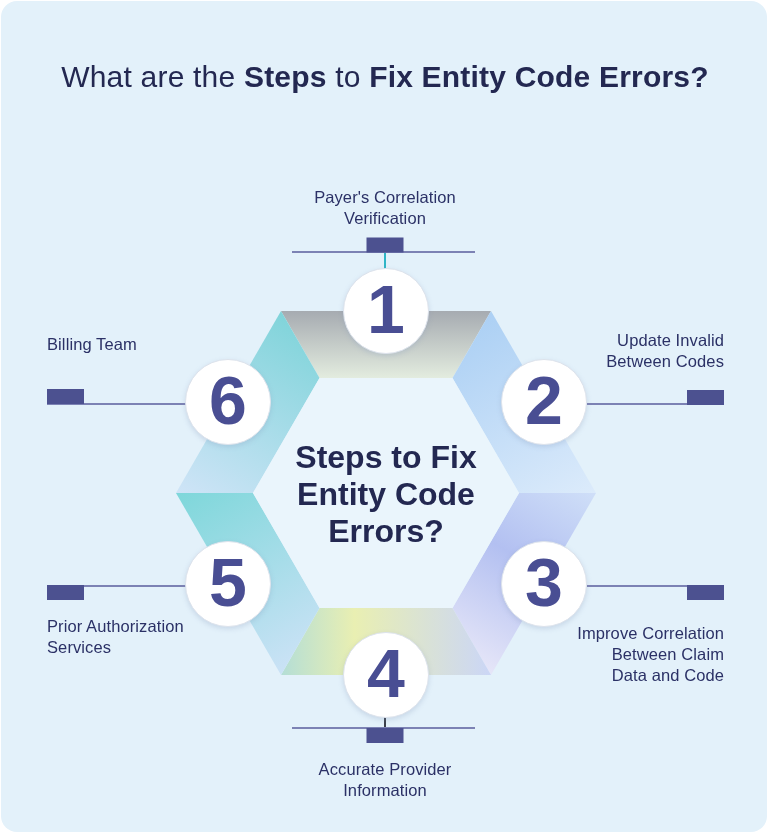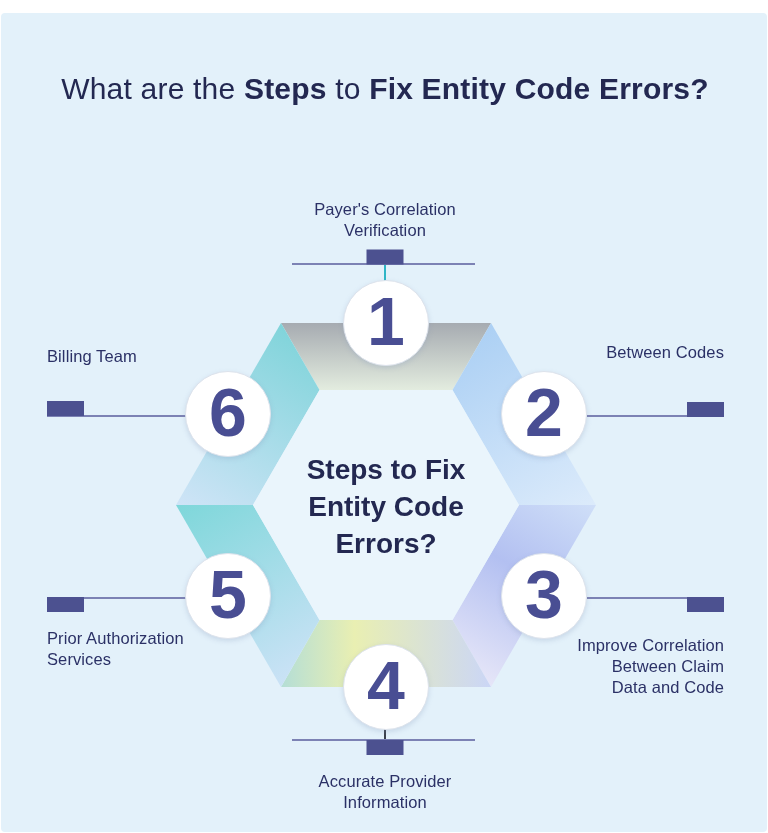--- a/index.html
+++ b/index.html
@@ -1,44 +1,43 @@
 <!DOCTYPE html>
 <html style="--card_bg: #e3f1fa; --inner_hex: #eaf5fc; --title_navy: #232851; --label_navy: #2b3166; --number_indigo: #494e93; --rect_indigo: #4c5190; --line_indigo: #7c82b4; --teal_connector: #2fb5c6; --dark_connector: #3a3f4a; --circle_border: #dde3ec; --seg1_a: #a6abb1; --seg1_b: #e3ecdf; --seg2_a: #acd0f4; --seg2_b: #dcebfb; --seg3_a: #cfdff8; --seg3_b: #b3c0f1; --seg3_c: #e6e6f8; --seg4_a: #cbd6f6; --seg4_b: #e9efb2; --seg4_c: #b4ded6; --seg5_a: #7ed7da; --seg5_b: #cbe2f6; --seg6_a: #80d4da; --seg6_b: #cfe4f7;"><head>
 <meta charset="utf-8">
 <style>
   html,body{margin:0;padding:0;}
   body{
     width:768px;height:833px;position:relative;background:#ffffff;
     font-family:"Liberation Sans", sans-serif;overflow:hidden;
   }
   .card{
-    position:absolute;inset:1px;border-radius:4px;
+    position:absolute;inset:1px;border-radius:16px;
     background:var(--card_bg,#e3f1fa);
-    margin-top:12px;
   }
   .title{
     position:absolute;top:56px;left:0;width:768px;text-align:center;
     font-size:30px;line-height:40px;color:var(--title_navy,#232851);
     font-weight:500;letter-spacing:.2px;margin:0;
   }
   .title .bold{font-weight:700;}
   .diagram-svg{position:absolute;left:0;top:0;}
   .step-circle{
     position:absolute;width:84px;height:84px;border-radius:50%;
     background:#ffffff;border:1px solid var(--circle_border,#dde3ec);
     box-shadow:0 2px 5px rgba(130,150,185,.28);
     display:flex;align-items:center;justify-content:center;
   }
   .step-num{
     font-size:68px;font-weight:700;color:var(--number_indigo,#494e93);
     line-height:1;transform:translateY(-2px);
   }
   .center-text{
     position:absolute;left:259px;top:438px;width:252px;text-align:center;
-    font-size:28px;line-height:37px;font-weight:600;
+    font-size:32px;line-height:37px;font-weight:600;
     color:var(--title_navy,#232851);
   }
   .step-label{
     position:absolute;font-size:16.5px;line-height:21px;font-weight:500;
     color:var(--label_navy,#2b3166);letter-spacing:.1px;
   }
   .lbl-center{text-align:center;}
   .lbl-right{text-align:right;}
   .lbl-left{text-align:left;}
 </style>
@@ -132,20 +131,21 @@
   <div class="step-circle" style="left:184px;top:358px;">
     <span class="step-num">6</span>
   </div>
 
   <div class="step-label lbl-center" style="left:234px;top:186px;width:300px;">
     <div>Payer's Correlation</div>
     <div>Verification</div>
   </div>
 
   <div class="step-label lbl-right" style="left:503px;top:329px;width:220px;">
+    <div>Update Invalid</div>
     <div>Between Codes</div>
   </div>
 
   <div class="step-label lbl-right" style="left:493px;top:622px;width:230px;">
     <div>Improve Correlation</div>
     <div>Between Claim</div>
     <div>Data and Code</div>
   </div>
 
   <div class="step-label lbl-center" style="left:234px;top:758px;width:300px;">

